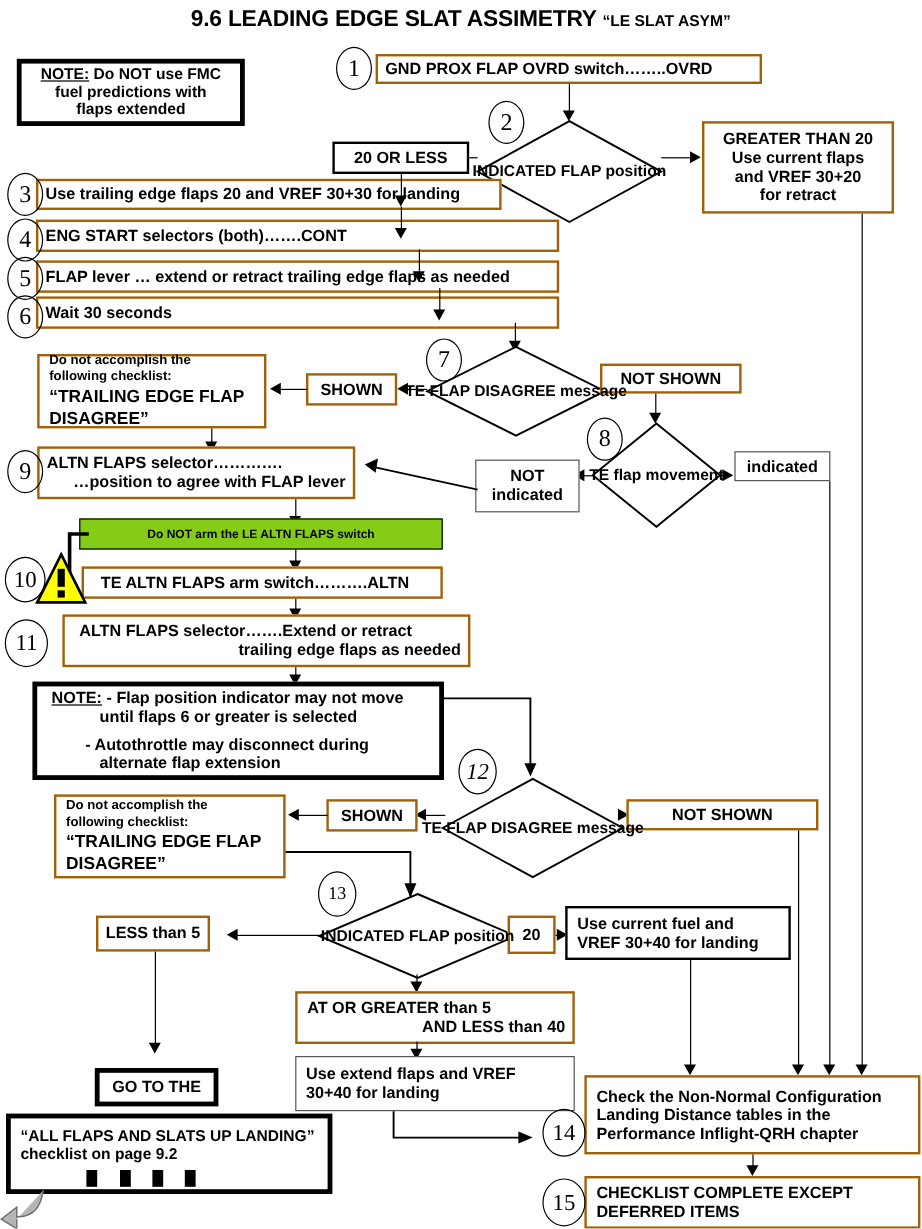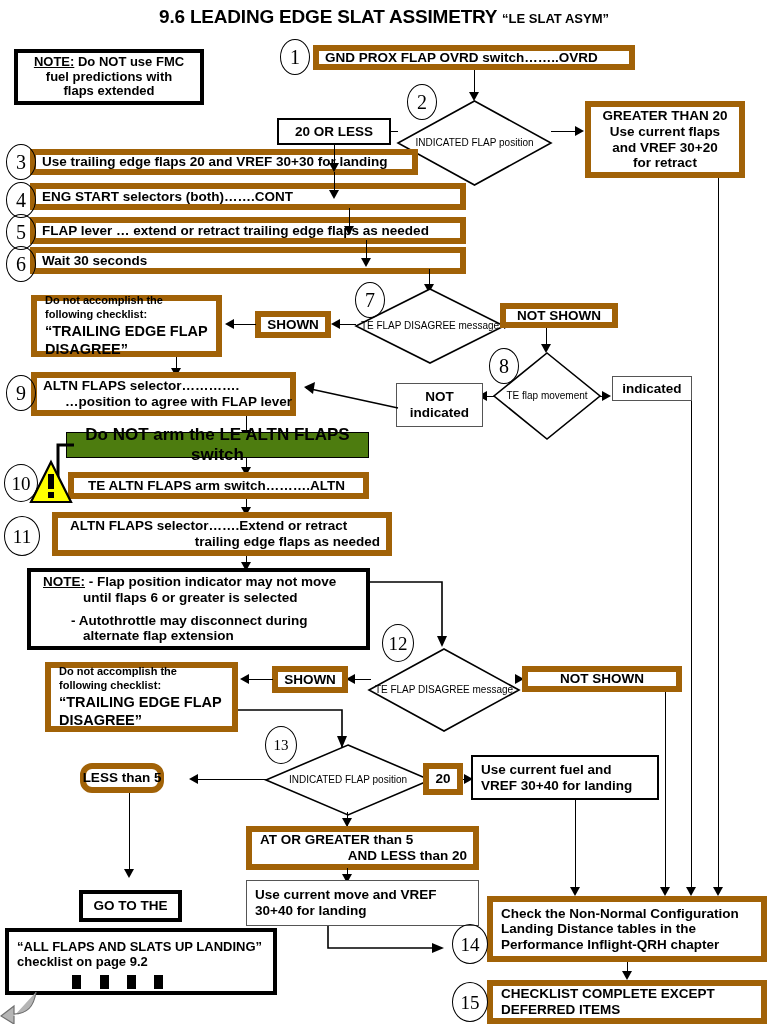--- a/index.html
+++ b/index.html
@@ -21,21 +21,21 @@
   
   #title{
     top:6px; left:0; width:768px; text-align:center;
     font-size:19px; font-weight:bold; letter-spacing:-0.2px;
     white-space:nowrap;
   }
   #title .sub{font-size:13px; font-weight:bold; letter-spacing:0px;}
 
   
   .box{
-    border:6px solid #a16207;
+    border:2px solid #a16207;
     background:#fff;
     display:flex;
     flex-direction:column;
     justify-content:center;
     font-size:13.5px;
     font-weight:bold;
     line-height:1.15;
     padding:2px 6px;
   }
   .box.thin{border:1px solid #555;}
@@ -43,23 +43,23 @@
   .box.med{border:2px solid #000;}
   .box.center{align-items:center;text-align:center;}
   .box .ln{display:block;white-space:nowrap;}
   .box .ln.r{text-align:right;}
   .box .ln.i{padding-left:22px;}
 
   .small{font-size:11px;font-weight:bold;line-height:1.25;}
   .big{font-size:14.5px;}
 
   .yellowbox{
-    background:#4d7c0f;
+    background:#84cc16;
     border:1px solid #000;
-    font-size:17px;
+    font-size:10px;
     font-weight:bold;
     display:flex;align-items:center;justify-content:center;
     text-align:center;
   }
 
   
   .stepnum{
     border:1.4px solid #000;
     border-radius:50%;
     background:transparent;
@@ -74,21 +74,21 @@
   
   .diamond{
     display:flex;align-items:center;justify-content:center;
     text-align:center;
   }
   .diamond .dshape{
     position:absolute;inset:0;
   }
   .diamond .dtext{
     position:relative;z-index:3;
-    font-size:10px;font-weight:normal;line-height:1.25;
+    font-size:13px;font-weight:bold;line-height:1.25;
     white-space:nowrap;
   }
 
   
   .ln-v{position:absolute;width:0;border-left:1.6px solid #000;}
   .ln-h{position:absolute;height:0;border-top:1.6px solid #000;}
   .ln-v.t{border-left-width:1.2px;}
 
   .arrow-d{position:absolute;width:0;height:0;
     border-left:5px solid transparent;border-right:5px solid transparent;
@@ -315,21 +315,21 @@
   <div class="abs diamond" style="left:368px;top:648px;width:152px;height:84px;">
     <svg class="dshape" viewBox="0 0 152 84" preserveAspectRatio="none">
       <polygon points="76,1 151,42 76,83 1,42" fill="#fff" stroke="#000" stroke-width="1.6"></polygon>
     </svg>
     <div class="dtext">
       <span class="ln">TE FLAP</span>
       <span class="ln">DISAGREE</span>
       <span class="ln">message</span>
     </div>
   </div>
-  <div class="abs stepnum" style="left:382px;top:624px;width:32px;height:38px;font-size:19px;">12</div>
+  <div class="abs stepnum" style="left:382px;top:624px;width:32px;height:38px;font-size:19px;font-style:italic;">12</div>
 
   <div class="ln-h" style="left:353px;top:679px;width:18px;"></div>
   <div class="arrow-l" style="left:346px;top:674px;"></div>
   <div class="abs box center" style="left:272px;top:666px;width:76px;height:27px;">
     <span class="ln">SHOWN</span>
   </div>
 
   <div class="ln-h" style="left:247px;top:679px;width:26px;"></div>
   <div class="arrow-l" style="left:240px;top:674px;"></div>
   <div class="abs box small" style="left:45px;top:662px;width:193px;height:70px;padding-left:8px;">
@@ -357,48 +357,48 @@
     <div class="dtext">
       <span class="ln">INDICATED</span>
       <span class="ln">FLAP</span>
       <span class="ln">position</span>
     </div>
   </div>
   <div class="abs stepnum" style="left:265px;top:726px;width:32px;height:38px;font-size:15px;">13</div>
 
   <div class="ln-h" style="left:196px;top:779px;width:72px;"></div>
   <div class="arrow-l" style="left:189px;top:774px;"></div>
-  <div class="abs box center" style="left:80px;top:763px;width:84px;height:30px;border-radius:12px;">
+  <div class="abs box center" style="left:80px;top:763px;width:95px;height:30px;">
     <span class="ln">LESS than 5</span>
   </div>
 
   <div class="ln-h" style="left:428px;top:779px;width:8px;"></div>
   <div class="arrow-r" style="left:424px;top:774px;"></div>
   <div class="abs box center" style="left:423px;top:763px;width:40px;height:32px;">
     <span class="ln">20</span>
   </div>
 
   <div class="ln-h" style="left:463px;top:779px;width:8px;"></div>
   <div class="arrow-r" style="left:464px;top:774px;"></div>
   <div class="abs box med" style="left:471px;top:755px;width:188px;height:45px;padding-left:8px;">
     <span class="ln">Use current fuel and</span>
     <span class="ln">VREF 30+40 for landing</span>
   </div>
 
   <div class="ln-v" style="left:347px;top:812px;height:14px;"></div>
   <div class="arrow-d" style="left:342px;top:818px;"></div>
   <div class="abs box" style="left:246px;top:826px;width:233px;height:44px;padding-left:8px;">
     <span class="ln">AT OR GREATER than 5</span>
-    <span class="ln r">AND LESS than 20</span>
+    <span class="ln r">AND LESS than 40</span>
   </div>
 
   <div class="ln-v" style="left:347px;top:868px;height:12px;"></div>
   <div class="arrow-d" style="left:342px;top:874px;"></div>
   <div class="abs box thin" style="left:246px;top:880px;width:233px;height:46px;padding-left:8px;">
-    <span class="ln">Use current move and VREF</span>
+    <span class="ln">Use extend flaps and VREF</span>
     <span class="ln">30+40 for landing</span>
   </div>
 
   <div class="ln-v t" style="left:129px;top:793px;height:80px;"></div>
   <div class="arrow-d" style="left:124px;top:869px;"></div>
 
   <div class="abs box thick center" style="left:79px;top:890px;width:103px;height:32px;">
     <span class="ln">GO TO THE</span>
   </div>
 

